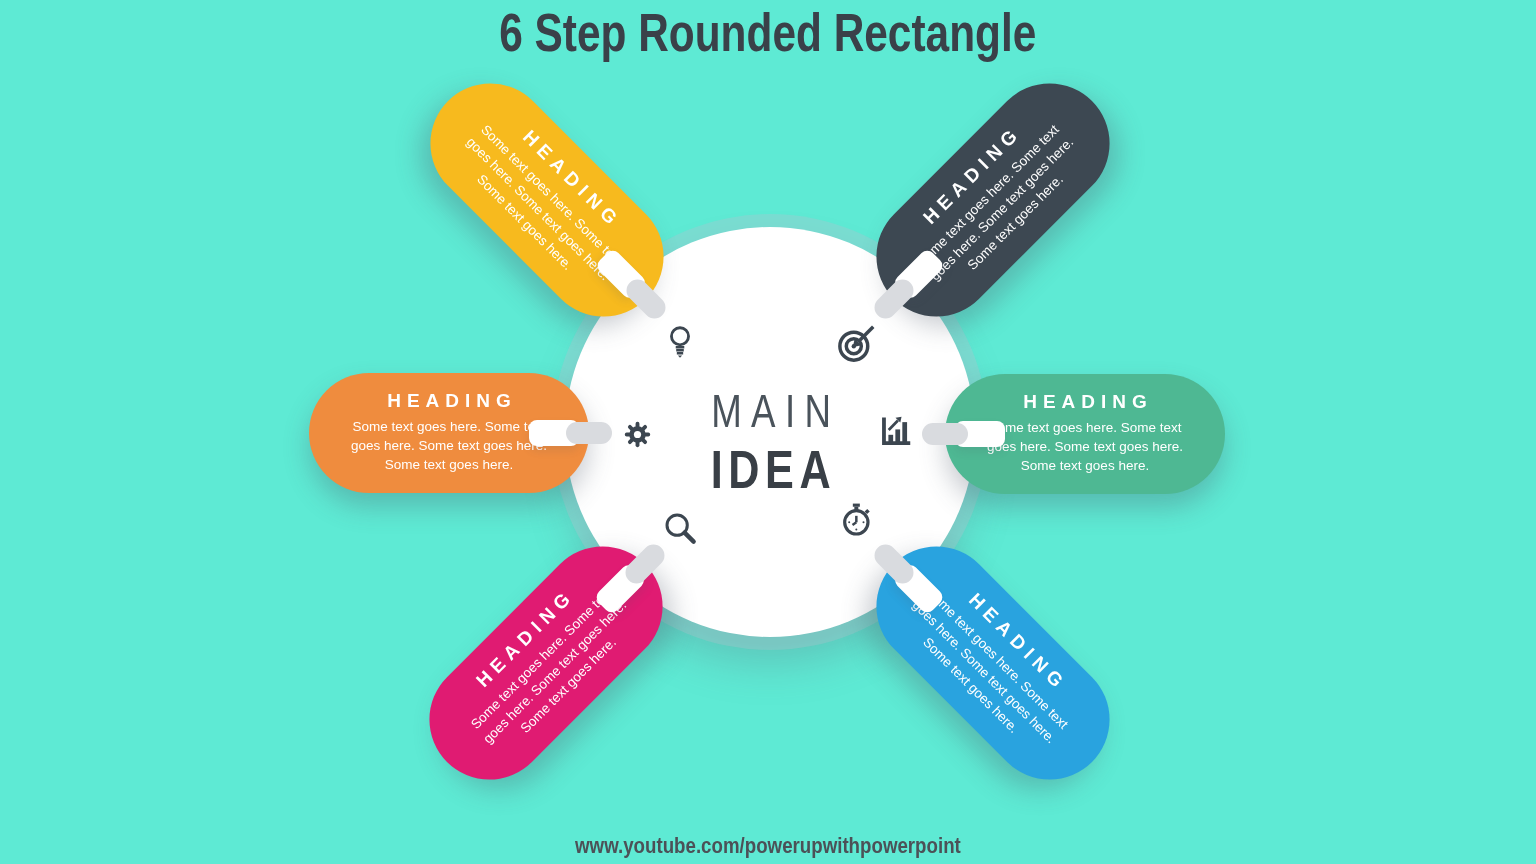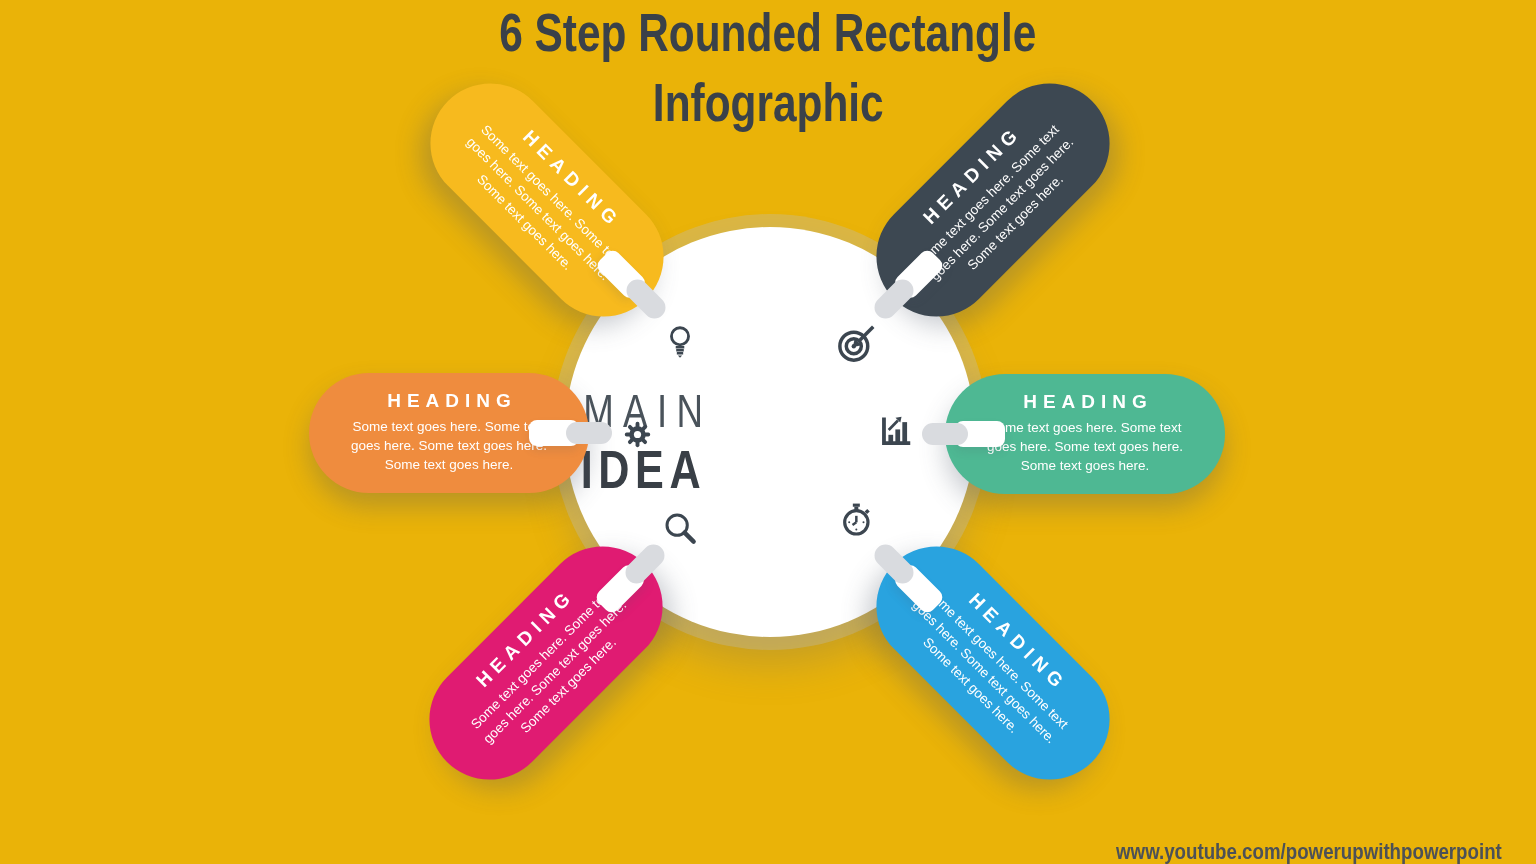--- a/index.html
+++ b/index.html
@@ -2,34 +2,34 @@
 <html><head>
 <meta charset="utf-8">
 <style>
   html, body { margin: 0; padding: 0; }
   body {
     width: 1536px; height: 864px;
     background: #f1f2f6;
     font-family: "Liberation Sans", sans-serif;
     overflow: hidden;
   }
-  .stage { position: relative; width: 1536px; height: 864px; background: #eab308; }
+  .stage { position: relative; width: 1536px; height: 864px; background: #5eead4; }
 
   
   .title { position: absolute; top: 4px; left: 0; width: 100%; text-align: center;
            color: #3a4149; font-weight: 700; line-height: 57px; }
   .title .tline { display: inline-block; font-size: 53px; transform: scaleX(0.8); letter-spacing: 0; }
 
   
   .circle {
     position: absolute; left: 565px; top: 227px; width: 410px; height: 410px;
     background: #ffffff; border-radius: 50%; z-index: 1;
     box-shadow: 0 0 0 13px rgba(186,193,204,0.30), 0 26px 42px rgba(92,102,118,0.28);
   }
-  .center-word { position: absolute; left: 565px; width: 410px; z-index: 2; }
+  .center-word { position: absolute; left: 565px; width: 410px; text-align: center; z-index: 2; }
   .word-main { top: 383px; }
   .word-main .cw { display: inline-block; font-size: 47px; font-weight: 400; color: #4a535b;
                    letter-spacing: 12px; margin-right: -12px; transform: scaleX(0.78); }
   .word-idea { top: 438px; text-decoration: underline; }
   .word-idea .cw { display: inline-block; font-size: 54px; font-weight: 700; color: #393f46;
                    letter-spacing: 7px; margin-right: -7px; transform: scaleX(0.8); }
 
   
   .icon { position: absolute; z-index: 2; }
   .icon svg { display: block; }
@@ -65,32 +65,31 @@
 
   
   .g-top-left     { left: 407px; top: 140px; transform: rotate(45deg); }
   .g-top-right    { left: 853px; top: 140px; transform: rotate(-45deg); }
   .g-left         { left: 309px; top: 373px; }
   .g-right        { left: 945px; top: 374px; }
   .g-bottom-left  { left: 406px; top: 603px; transform: rotate(-45deg); }
   .g-bottom-right { left: 853px; top: 603px; transform: rotate(45deg); }
 
   
-  .footer { position: absolute; top: 833px; left: 0; width: 100%; text-align: right; margin-top: 6px; }
+  .footer { position: absolute; top: 833px; left: 0; width: 100%; text-align: center; }
   .footer .furl { display: inline-block; font-size: 22px; font-weight: 600; color: #4c5157;
                   transform: scaleX(0.85); }
 </style>
 </head>
 <body>
 
 <div class="stage">
 
   <div class="title">
     <div><span class="tline">6 Step Rounded Rectangle</span></div>
-    <div><span class="tline">Infographic</span></div>
   </div>
 
   <div class="circle"></div>
   <div class="center-word word-main">
     <span class="cw">MAIN</span>
   </div>
   <div class="center-word word-idea">
     <span class="cw">IDEA</span>
   </div>
 

